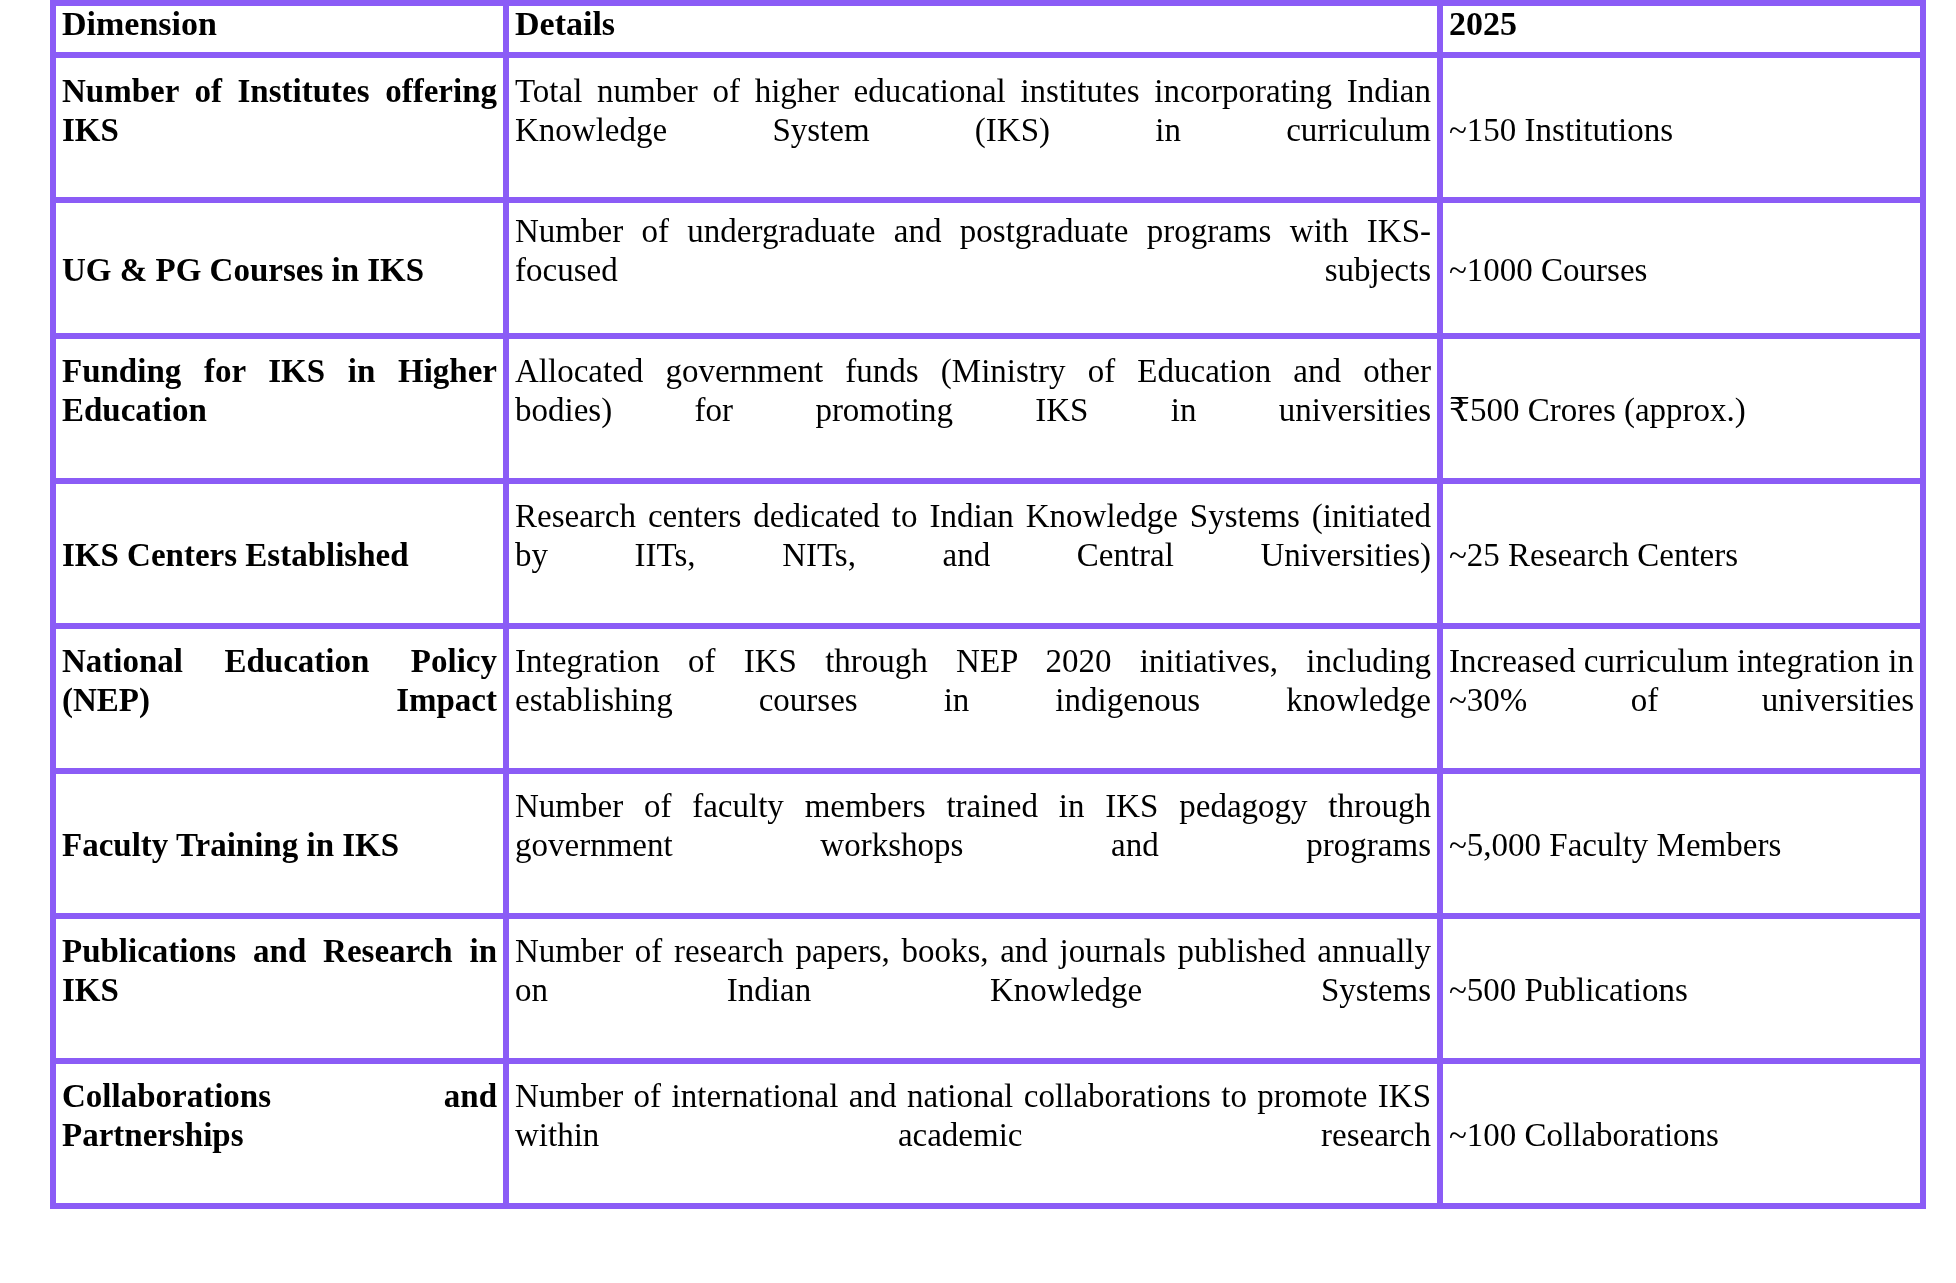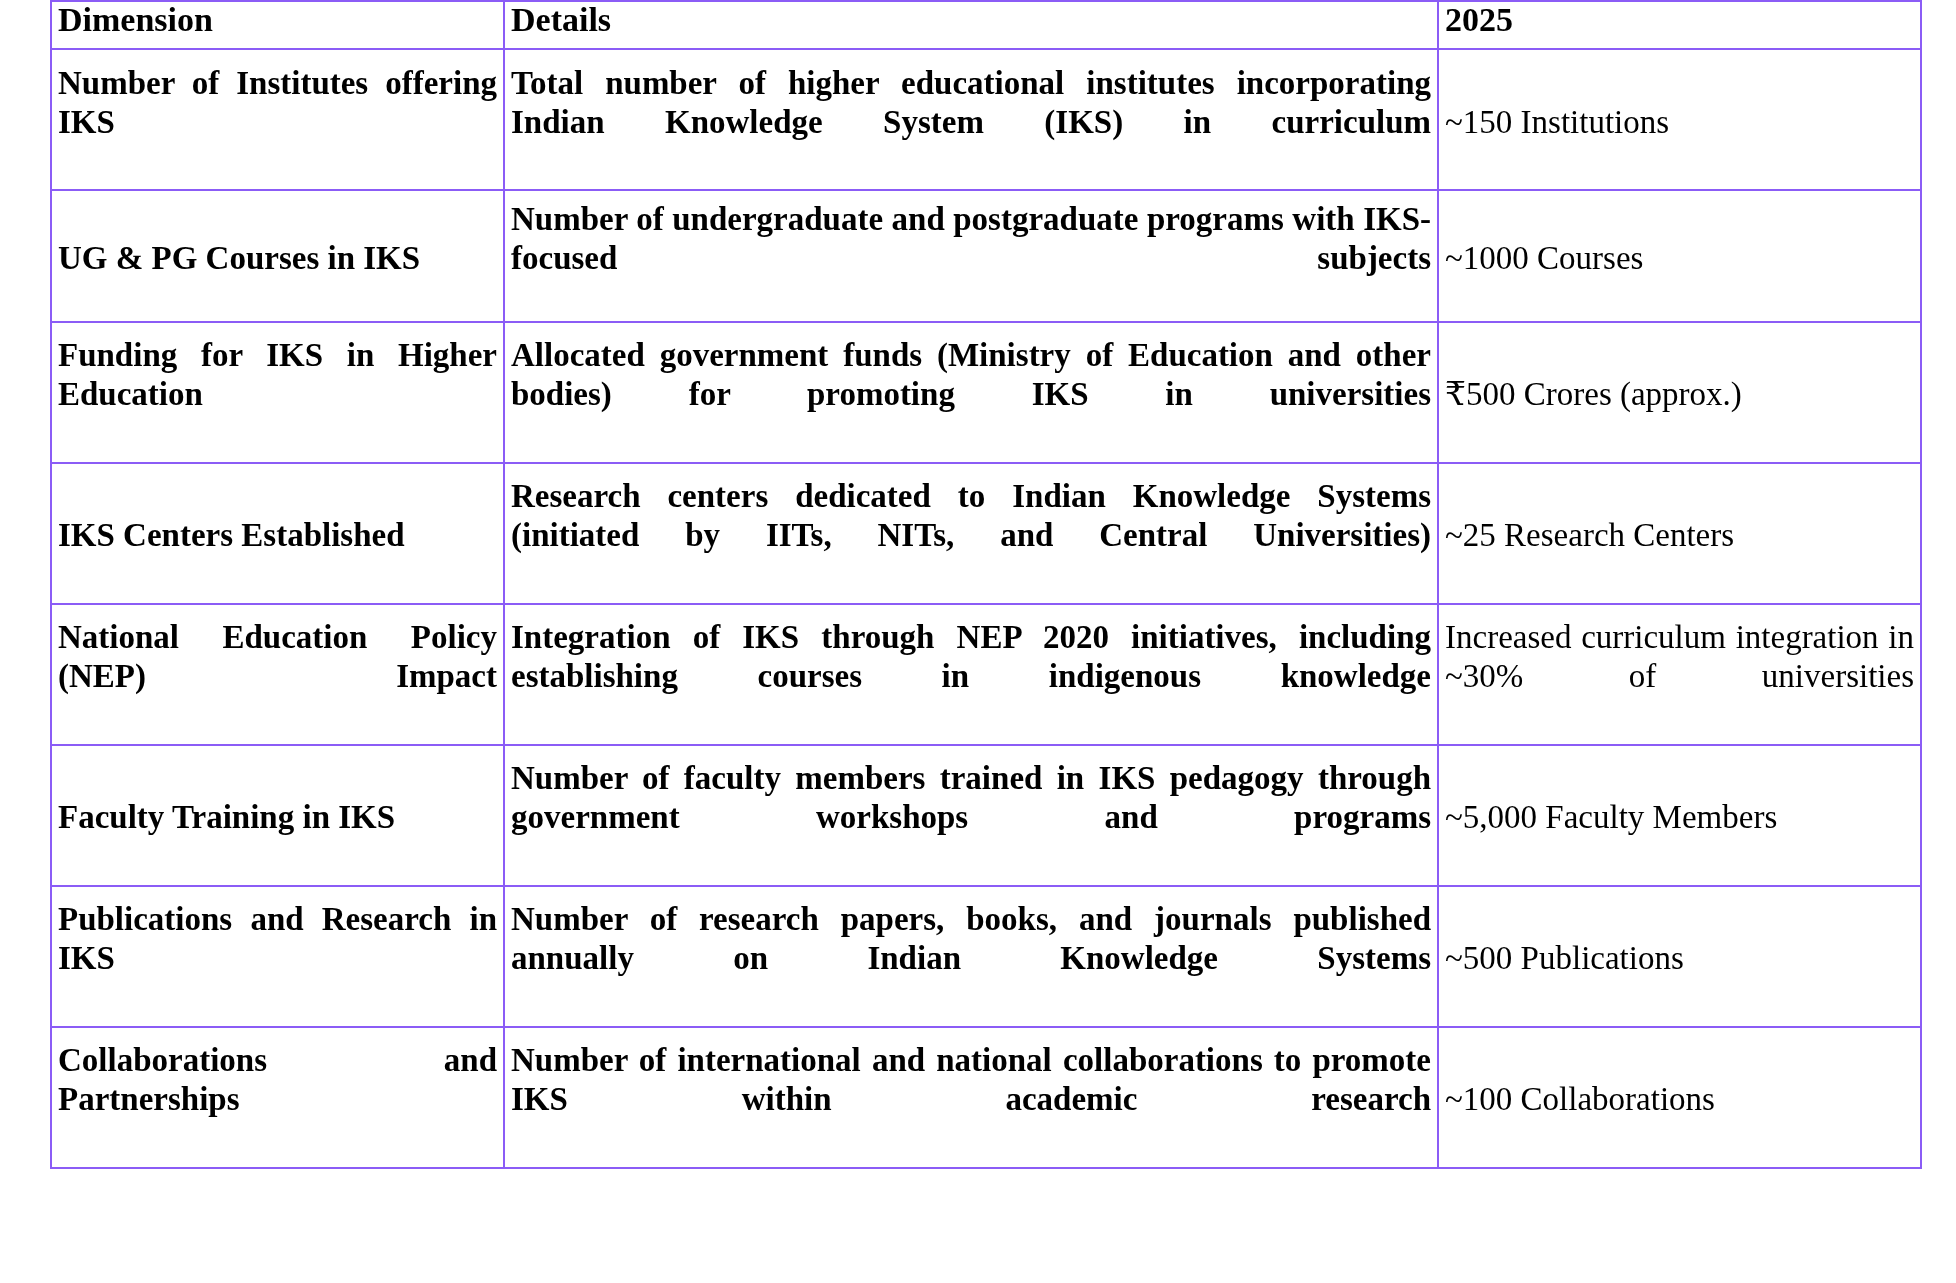--- a/index.html
+++ b/index.html
@@ -28,21 +28,21 @@
     border-collapse: collapse;
     table-layout: fixed;
     background: #ffffff;
   }
   table.iks-table col.c-dim   { width: 453px; }
   table.iks-table col.c-det   { width: 934px; }
   table.iks-table col.c-year  { width: 483px; }
 
   table.iks-table td,
   table.iks-table th {
-    border: 2px solid #8b5cf6;
+    border: 6px solid #8b5cf6;
     vertical-align: middle;
     padding: 9px 6px 4px 6px;
     font-size: 33px;
     line-height: 1.18;
     text-align: justify;
     text-justify: inter-word;
     hyphens: none;
     -webkit-hyphens: none;
   }
 
@@ -72,21 +72,21 @@
   }
   
   td.dim-cell.single .j::after { content: none; }
 
   
   td.det-cell {
     font-weight: normal;
     text-align: justify;
     text-justify: inter-word;
   }
-  td.det-cell .j { display: block; font-weight: bold; }
+  td.det-cell .j { display: block; }
   td.det-cell .j::after {
     content: "";
     display: inline-block;
     width: 100%;
   }
 
   
   td.year-cell {
     font-weight: normal;
     text-align: left;

